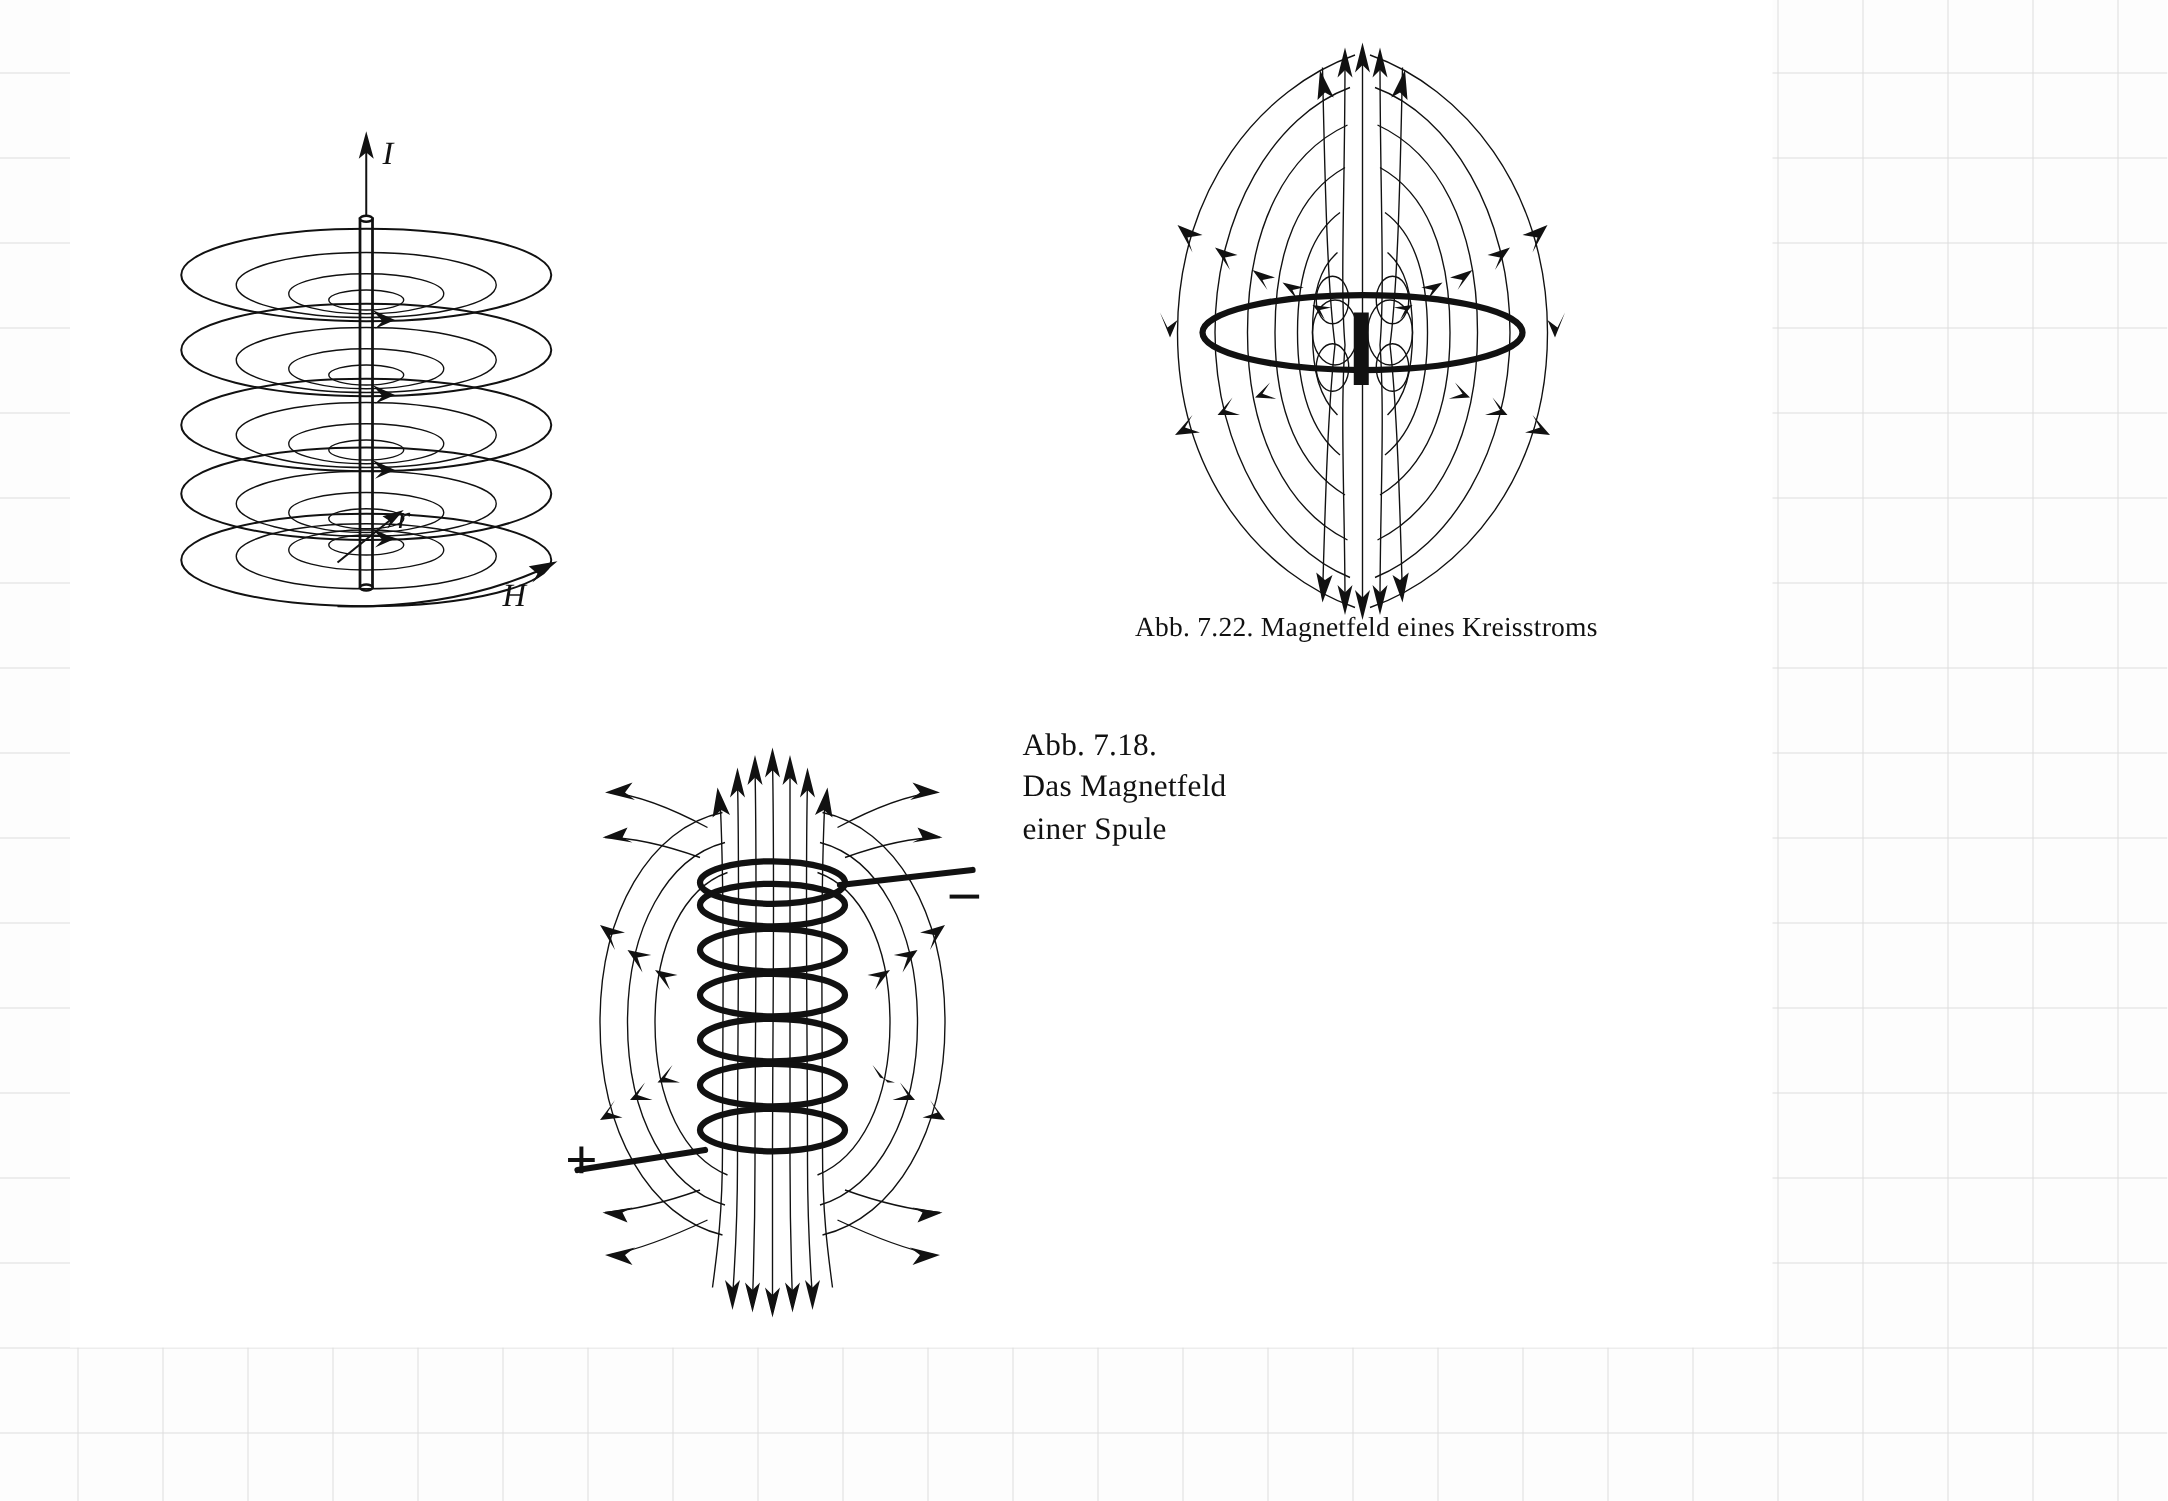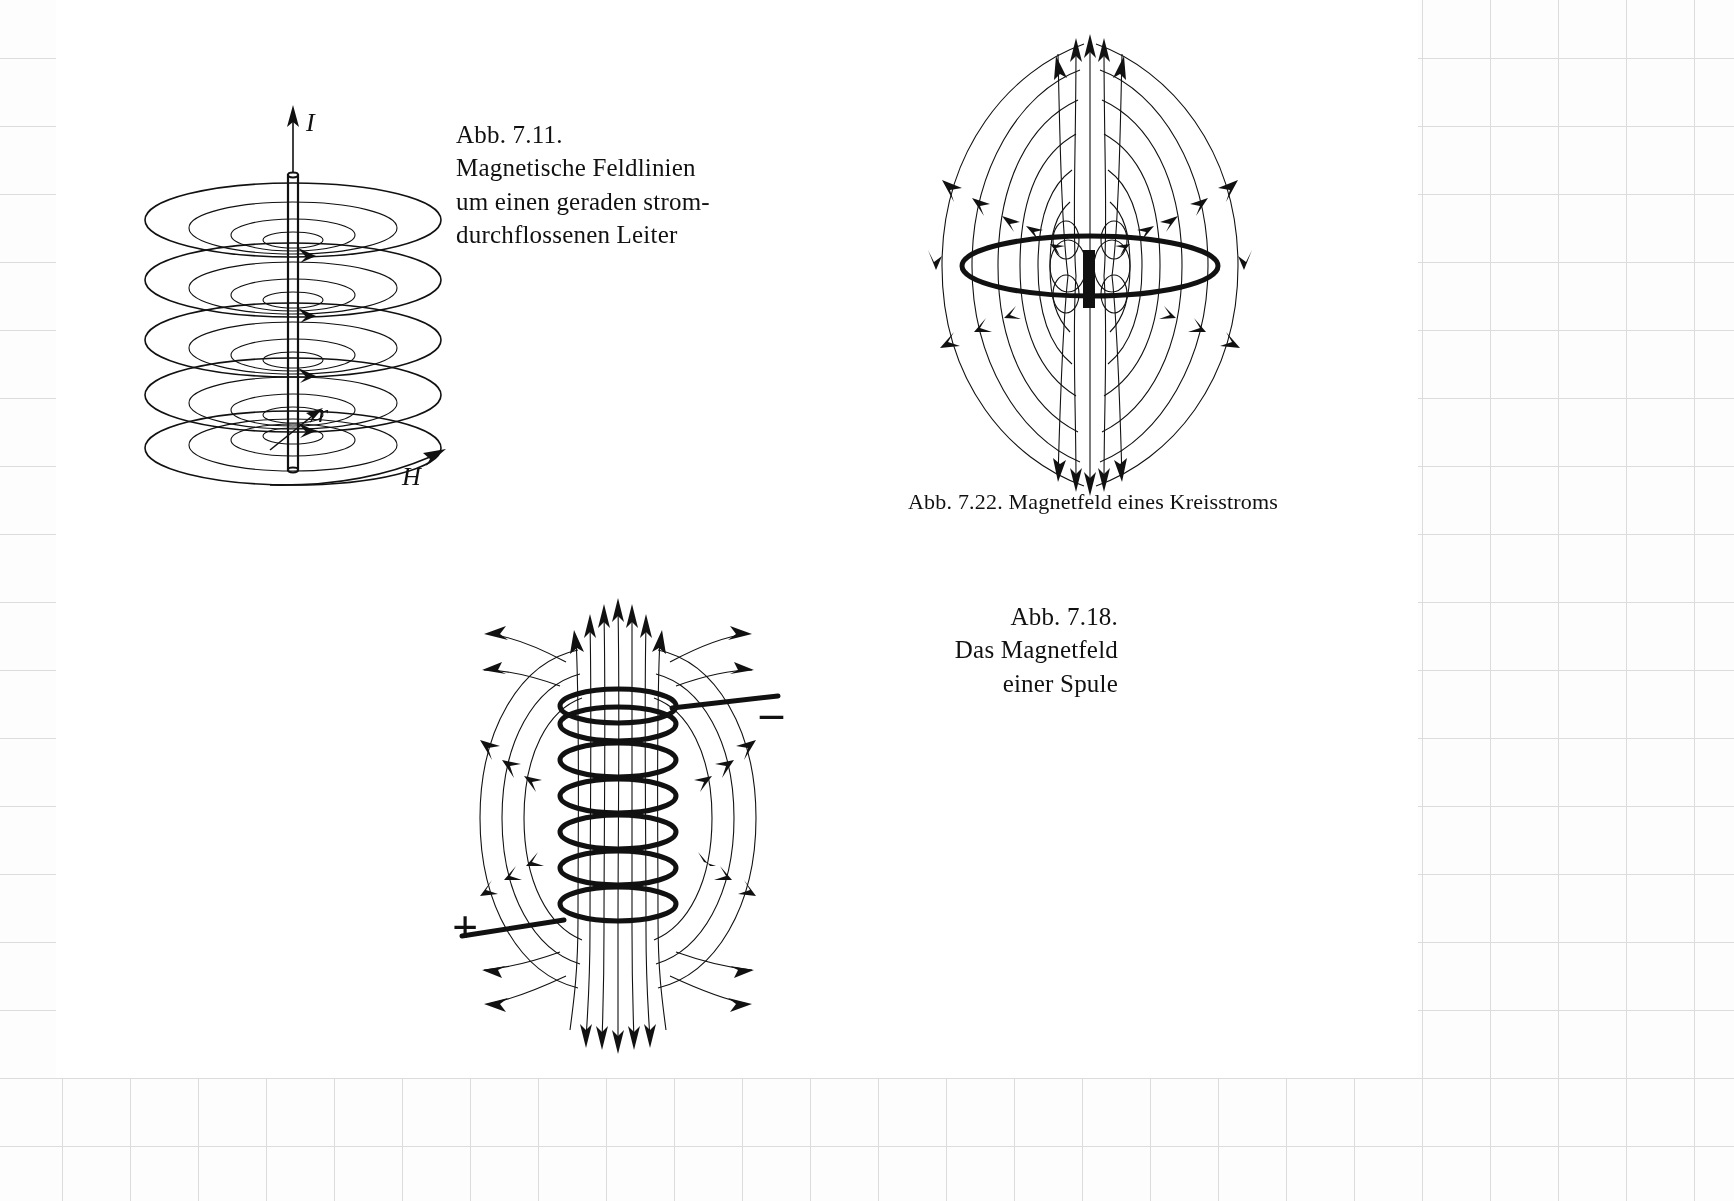--- a/index.html
+++ b/index.html
@@ -129,24 +129,20 @@
       <text class="lbl" x="198" y="327" font-size="23">r</text>
 
       <g>
         <path class="ln" d="M150 390 Q 240 392 310 362" stroke-width="2"></path>
         <polygon class="ar" points="326,354 303,358 310,364 306,371"></polygon>
       </g>
       <text class="lbl" x="282" y="390">H</text>
     </svg>
   </div>
 
-  <div class="caption" style="left:456px; top:118px; width:300px;">Abb. 7.11.
-Magnetische Feldlinien
-um einen geraden strom-
-durchflossenen Leiter</div>
 
   <div class="fig" style="left:880px; top:30px;">
     <svg width="420" height="470" viewBox="0 0 420 470">
       <g>
 
         <g>
           <path class="ln-th" d="M196 18 C 196 120 192 200 196 246 C 192 300 196 380 196 452"></path>
           <path class="ln-th" d="M210 18 C 210 120 210 200 210 246 C 210 300 210 380 210 452"></path>
           <path class="ln-th" d="M224 18 C 224 120 228 200 224 246 C 228 300 224 380 224 452"></path>
           <path class="ln-th" d="M178 24 C 180 120 182 200 188 246 C 182 300 180 380 178 448"></path>
@@ -306,17 +302,17 @@
       <g>
         <path class="ln-bold" d="M232 118 L 338 106" stroke-width="6"></path>
         <path class="ln-bold" d="M124 330 L 22 346" stroke-width="6"></path>
       </g>
     </svg>
   </div>
 
   <div style="position:absolute; left:760px; top:690px; font-size:46px; font-weight:700; color:#111; line-height:1;">–</div>
   <div style="position:absolute; left:452px; top:905px; font-size:46px; font-weight:700; color:#111; line-height:1;">+</div>
 
-  <div class="caption" style="left:818px; top:600px; width:300px;text-align:right;">Abb. 7.18.
+  <div class="caption" style="left:818px; top:580px; width:300px;">Abb. 7.18.
 Das Magnetfeld
 einer Spule</div>
 
 </div>
 
 </body></html>

